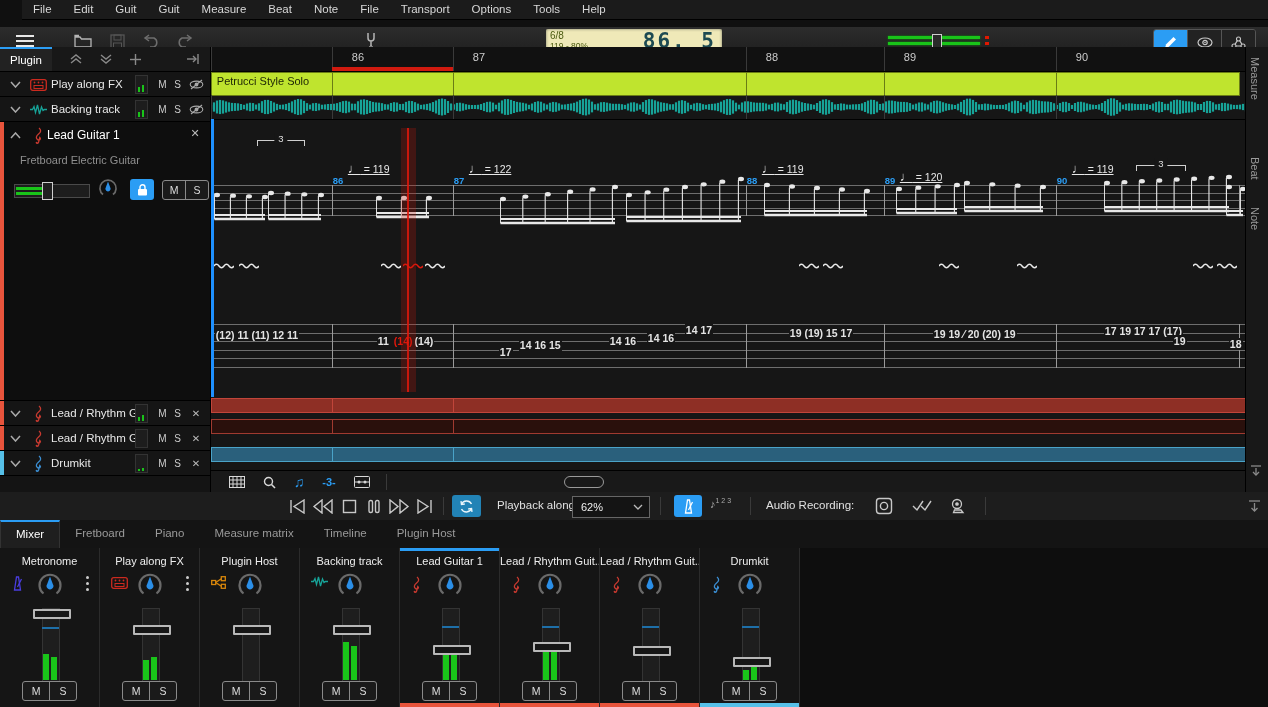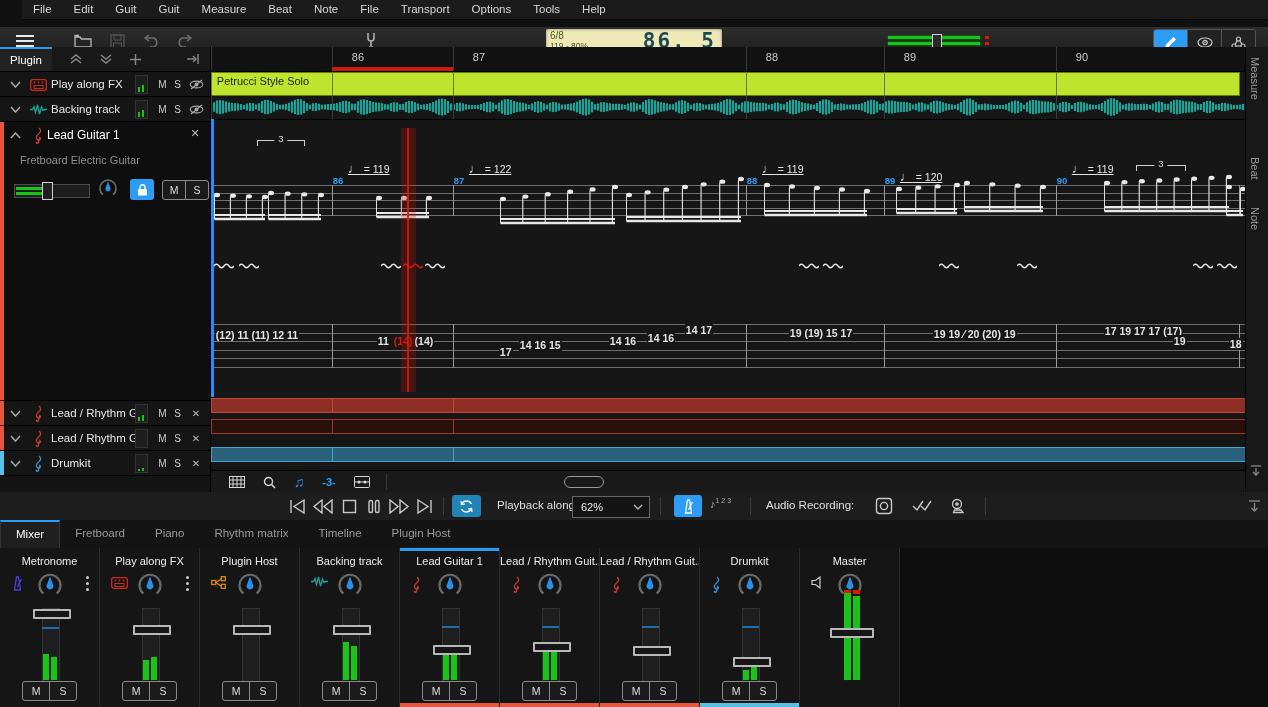--- a/index.html
+++ b/index.html
@@ -1273,21 +1273,21 @@
             <polyline points="3.5,8 6.5,11 9.5,8"></polyline>
           </g>
         </svg>
       </div>
   </div>
 
   <div id="btabs">
       <div class="btab active">Mixer</div>
       <div class="btab">Fretboard</div>
       <div class="btab">Piano</div>
-      <div class="btab">Rhythm matrix</div>
+      <div class="btab">Measure matrix</div>
       <div class="btab">Timeline</div>
       <div class="btab">Plugin Host</div>
     </div>
 
   <div id="mixer">
       <div class="chan">
         <div class="cname">Metronome</div>
         <div class="cicon">
           <svg width="13" height="15" viewBox="0 0 13 15">
             <g fill="none" stroke="#4a3de0" stroke-width="1.3">
@@ -1491,34 +1491,15 @@
         <div class="bline" style="top: 78px;"></div>
         <div class="meter" style="left: 43px; bottom: 27px; height: 10px;"></div>
         <div class="meter" style="left: 51px; bottom: 27px; height: 14px;"></div>
         <div class="fhandle" style="top: 109px;"></div>
         <div class="ms cms">
           <span>M</span>
           <span>S</span>
         </div>
         <div class="bstrip" style="background: rgb(86, 192, 232);"></div>
       </div>
-      <div class="chan">
-        <div class="cname">Master</div>
-        <div class="cicon">
-          <svg width="15" height="13" viewBox="0 0 15 13">
-            <path d="M1 4.5 H4.5 L9 1 V12 L4.5 8.5 H1 Z" fill="none" stroke="#cfcfcf" stroke-width="1.2"></path>
-          </svg>
-        </div>
-        <div class="cknob">
-          <svg width="26" height="26" viewBox="0 0 26 26">
-            <path d="M6.5 21.5 A10.5 10.5 0 1 1 19.5 21.5" fill="none" stroke="#6a6a6a" stroke-width="2.2"></path>
-            <path d="M13 4.5 L10.2 12 A3.4 3.4 0 1 0 15.8 12 Z" fill="#2b8fe8"></path>
-          </svg>
-        </div>
-        <div class="redtip" style="left: 44px; top: 42px;"></div>
-        <div class="meter" style="left: 44px; width: 7px; bottom: 27px; height: 87px;"></div>
-        <div class="redtip" style="left: 53px; top: 42px;"></div>
-        <div class="meter" style="left: 53px; width: 7px; bottom: 27px; height: 84px;"></div>
-        <div class="fhandle" style="left: 30px; width: 40px; top: 80px;"></div>
-      </div>
     </div>
 
 </div>
 
 </body></html>

